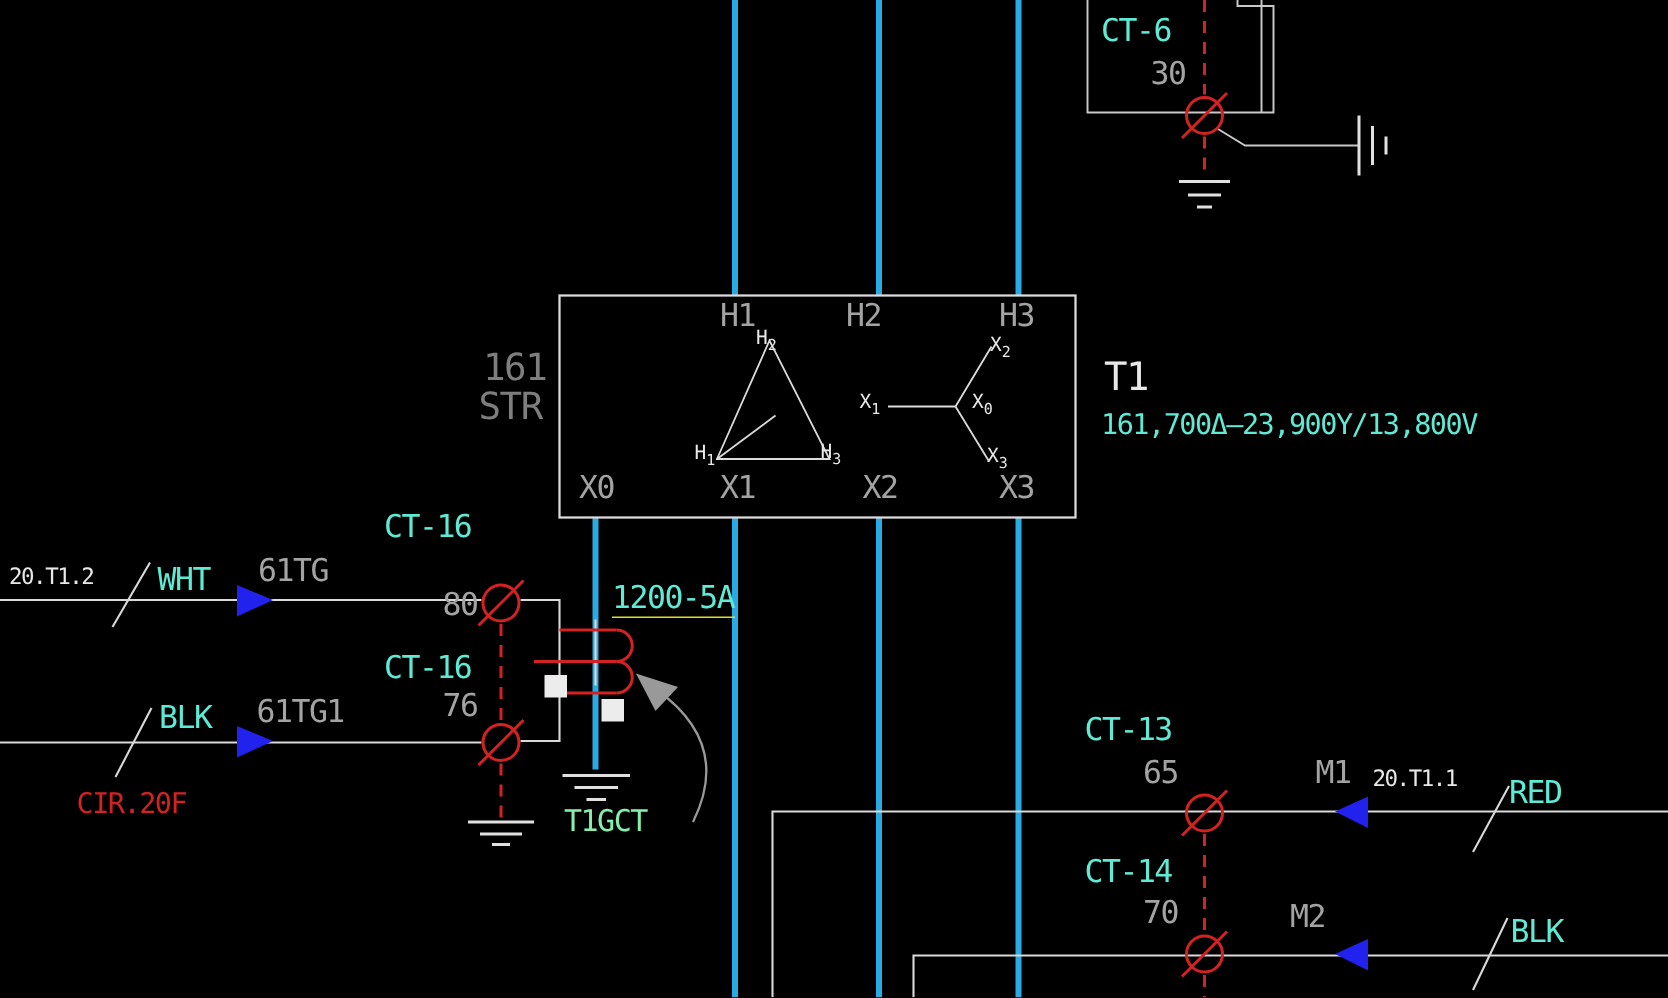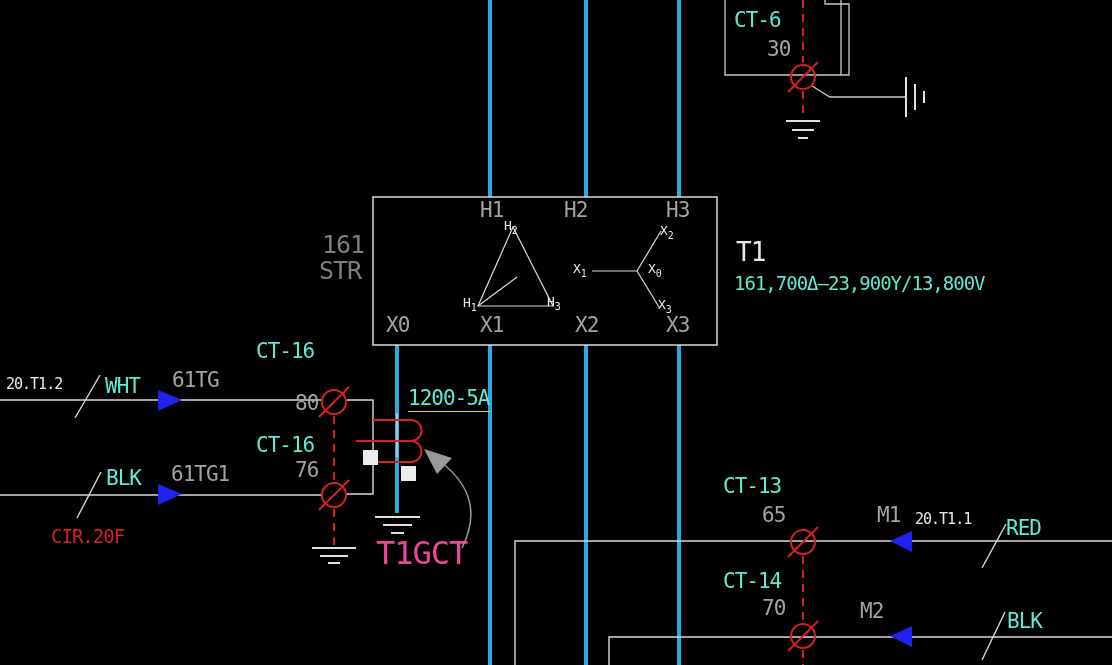--- a/index.html
+++ b/index.html
@@ -7,21 +7,21 @@
           font-family:"DejaVu Sans Mono","Liberation Mono",monospace;}
   #geo{position:absolute;left:0;top:0;}
   .lbl{position:absolute;white-space:pre;letter-spacing:-1px;line-height:1;}
   .cy{color:#a3a3a3;font-size:21px;}
   .yl{color:#5eead4;font-size:21px;}
   .wh{color:#e8e8e8;font-size:15px;}
   .gy{color:#7e7e7e;font-size:25px;}
   .rd{color:#d42222;font-size:21px;}
   .sm{color:#e8e8e8;font-size:13px;letter-spacing:0;}
   .sm .sub{font-size:10px;vertical-align:-4px;}
-  .big{font-size:32px;color:#ec4899;}
+  .big{font-size:20px;color:#86efac;}
   .t1{font-size:26px;color:#e8e8e8;margin-top:24px;}
   .info{font-size:19px;margin-top:24px;}
   .und{border-bottom:1.5px solid #dede2e;padding-bottom:2px;}
 </style>
 </head>
 <body>
 
 <div id="canvas">
 
   <svg id="geo" width="1112" height="665" viewBox="0 0 1112 665">

